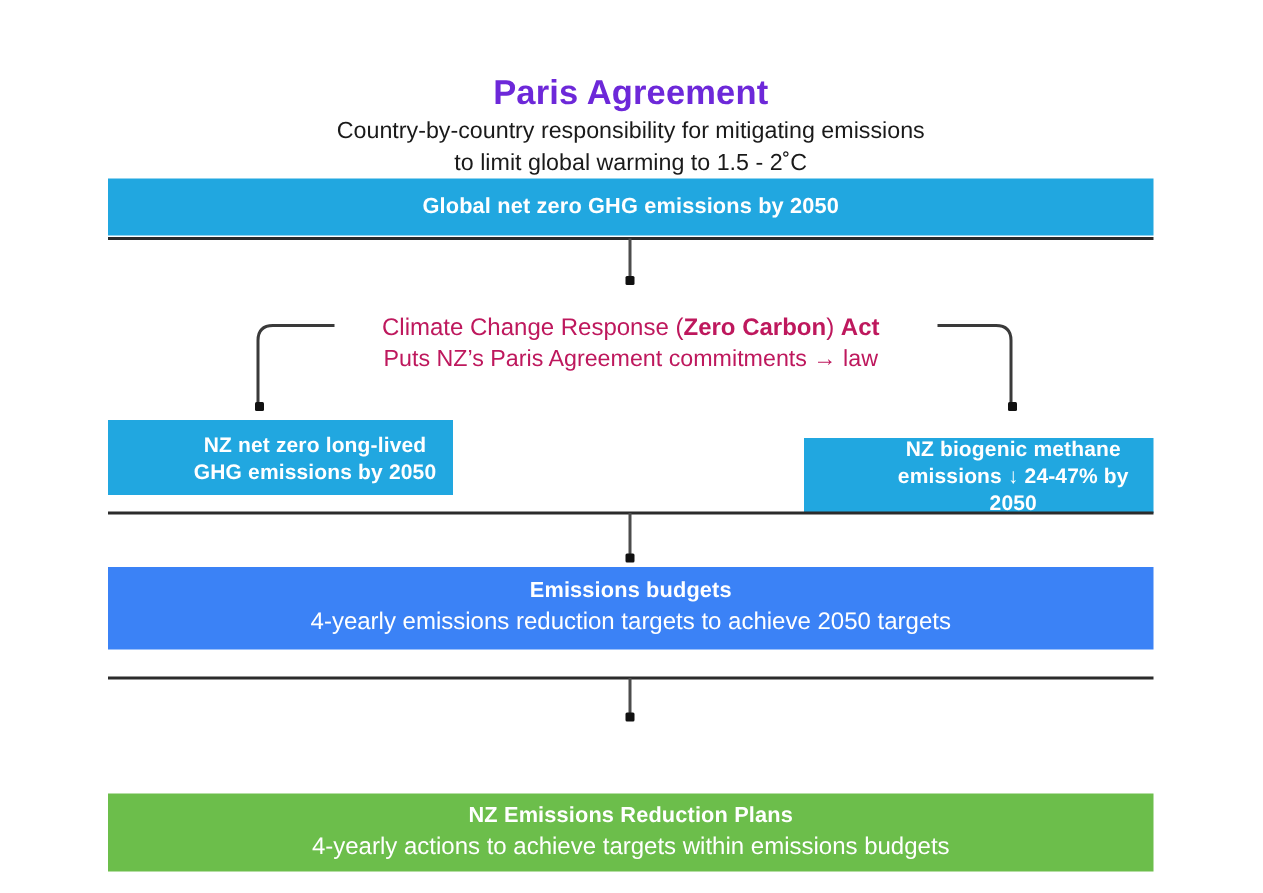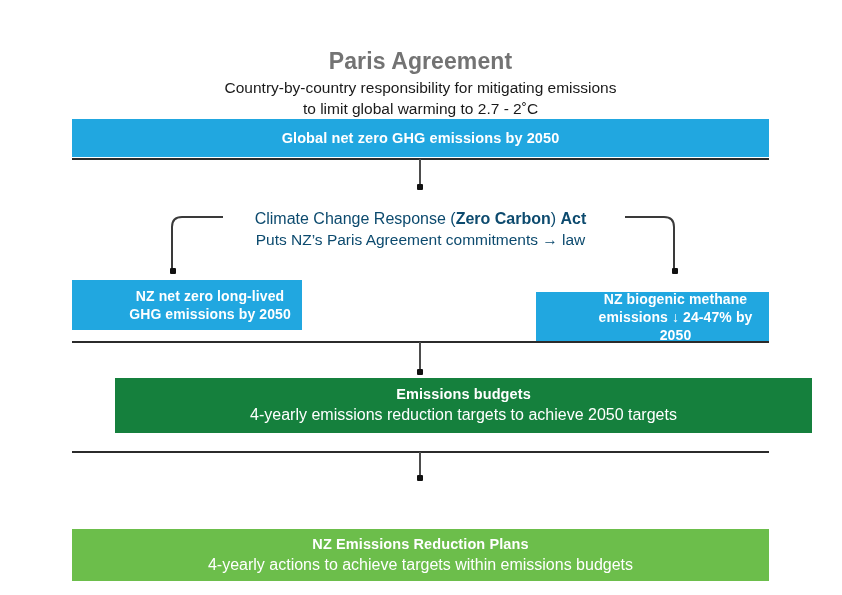--- a/index.html
+++ b/index.html
@@ -23,21 +23,21 @@
   .title-block {
     position: absolute;
     left: 72px;
     top: 47px;
     width: 697px;
     text-align: center;
   }
   .title-main {
     font-size: 23px;
     font-weight: bold;
-    color: #737373;
+    color: #6d28d9;
     line-height: 1.22;
     letter-spacing: 0.1px;
     text-align: center;
   }
   .title-sub {
     font-size: 15.5px;
     font-weight: normal;
     color: #1a1a1a;
     line-height: 1.33;
     margin-top: 3px;
@@ -102,21 +102,21 @@
   .bar-longlived .bar-title,
   .bar-methane .bar-title { font-size: 14px; padding-left: 46px; }
 
   
   .mid-caption {
     position: absolute;
     left: 72px;
     top: 208px;
     width: 697px;
     text-align: center;
-    color: #0c4a6e;
+    color: #be185d;
   }
   .mid-line1 {
     font-size: 16px;
     line-height: 1.32;
   }
   .mid-line2 {
     font-size: 15.5px;
     line-height: 1.32;
     margin-top: 1px;
   }
@@ -165,21 +165,21 @@
   #dot-right { left: 672px; top: 268px; }
 </style>
 </head>
 <body>
 
 <div id="canvas">
 
   <div class="title-block">
     <div class="title-main">Paris Agreement</div>
     <div class="title-sub">Country-by-country responsibility for mitigating emissions</div>
-    <div class="title-sub" style="margin-top:0;">to limit global warming to 2.7 - 2˚C</div>
+    <div class="title-sub" style="margin-top:0;">to limit global warming to 1.5 - 2˚C</div>
   </div>
 
   <div class="bar" id="bar-global" style="background:#21a7e0;">
     <div class="bar-title">Global net zero GHG emissions by 2050</div>
   </div>
 
   <div class="hline" id="hline-1"></div>
   <div class="vline" id="vline-1"></div>
   <div class="enddot" id="dot-1"></div>
 
@@ -207,21 +207,21 @@
 
   <div class="bar bar-methane" id="bar-methane" style="background:#21a7e0;">
     <div class="bar-title">NZ  biogenic methane</div>
     <div class="bar-title">emissions ↓ 24-47% by 2050</div>
   </div>
 
   <div class="hline" id="hline-2"></div>
   <div class="vline" id="vline-2"></div>
   <div class="enddot" id="dot-2"></div>
 
-  <div class="bar" id="bar-budgets" style="background:#15803d;margin-left:43px;">
+  <div class="bar" id="bar-budgets" style="background:#3b82f6;">
     <div class="bar-title">Emissions budgets</div>
     <div class="bar-sub">4-yearly emissions reduction targets to achieve 2050 targets</div>
   </div>
 
   <div class="hline" id="hline-3"></div>
   <div class="vline" id="vline-3"></div>
   <div class="enddot" id="dot-3"></div>
 
   <div class="bar" id="bar-plans" style="background:#6cbe4b;margin-top:44px;">
     <div class="bar-title">NZ Emissions Reduction Plans</div>

